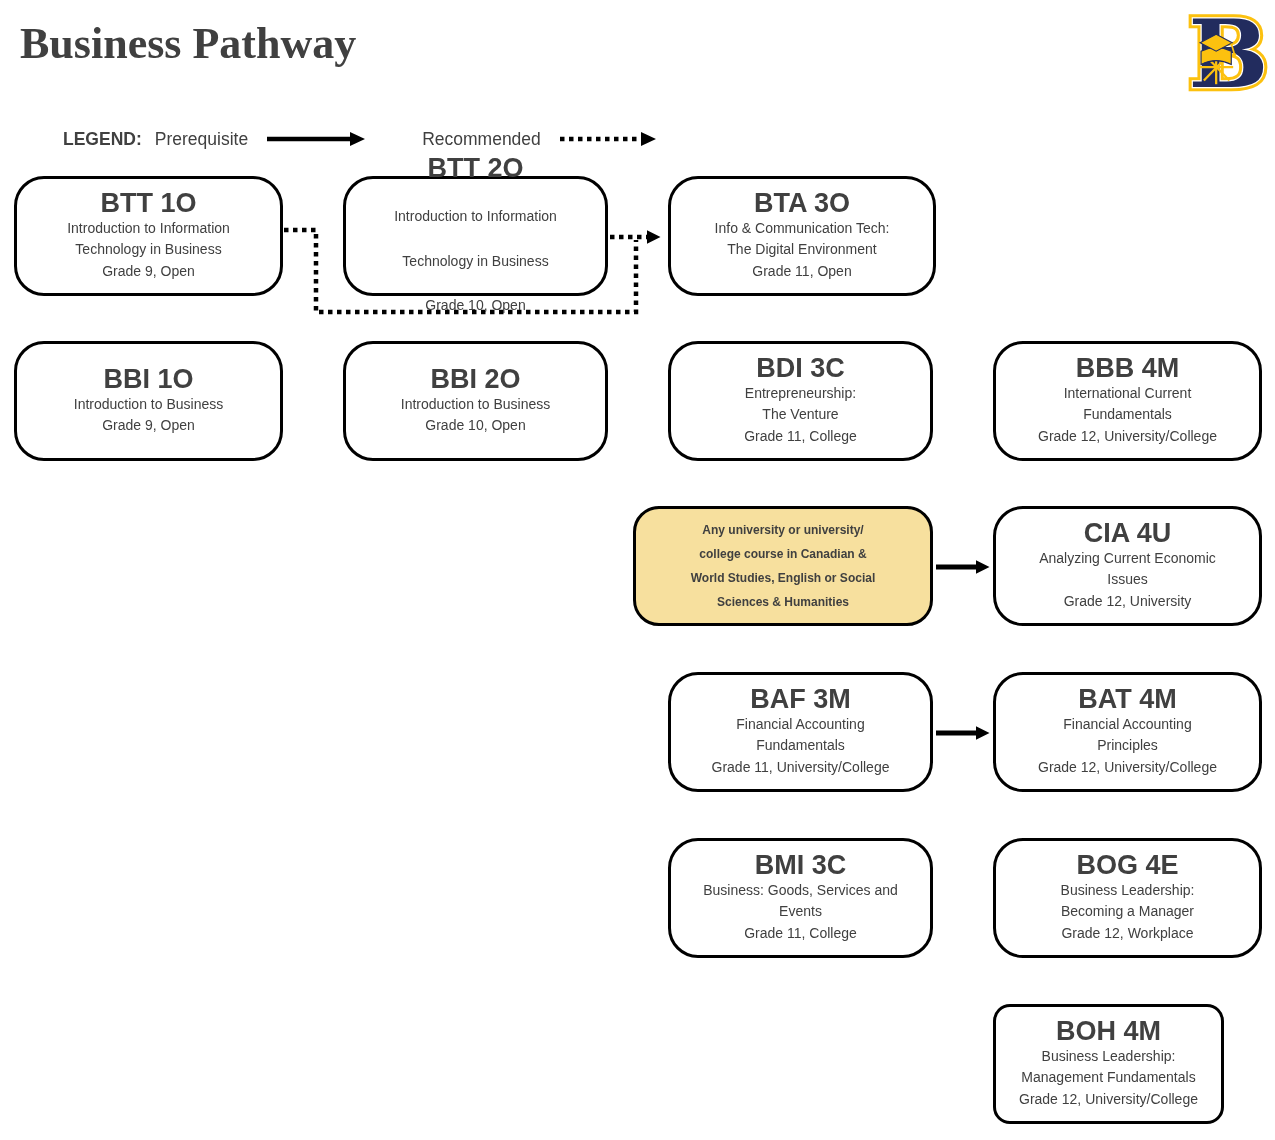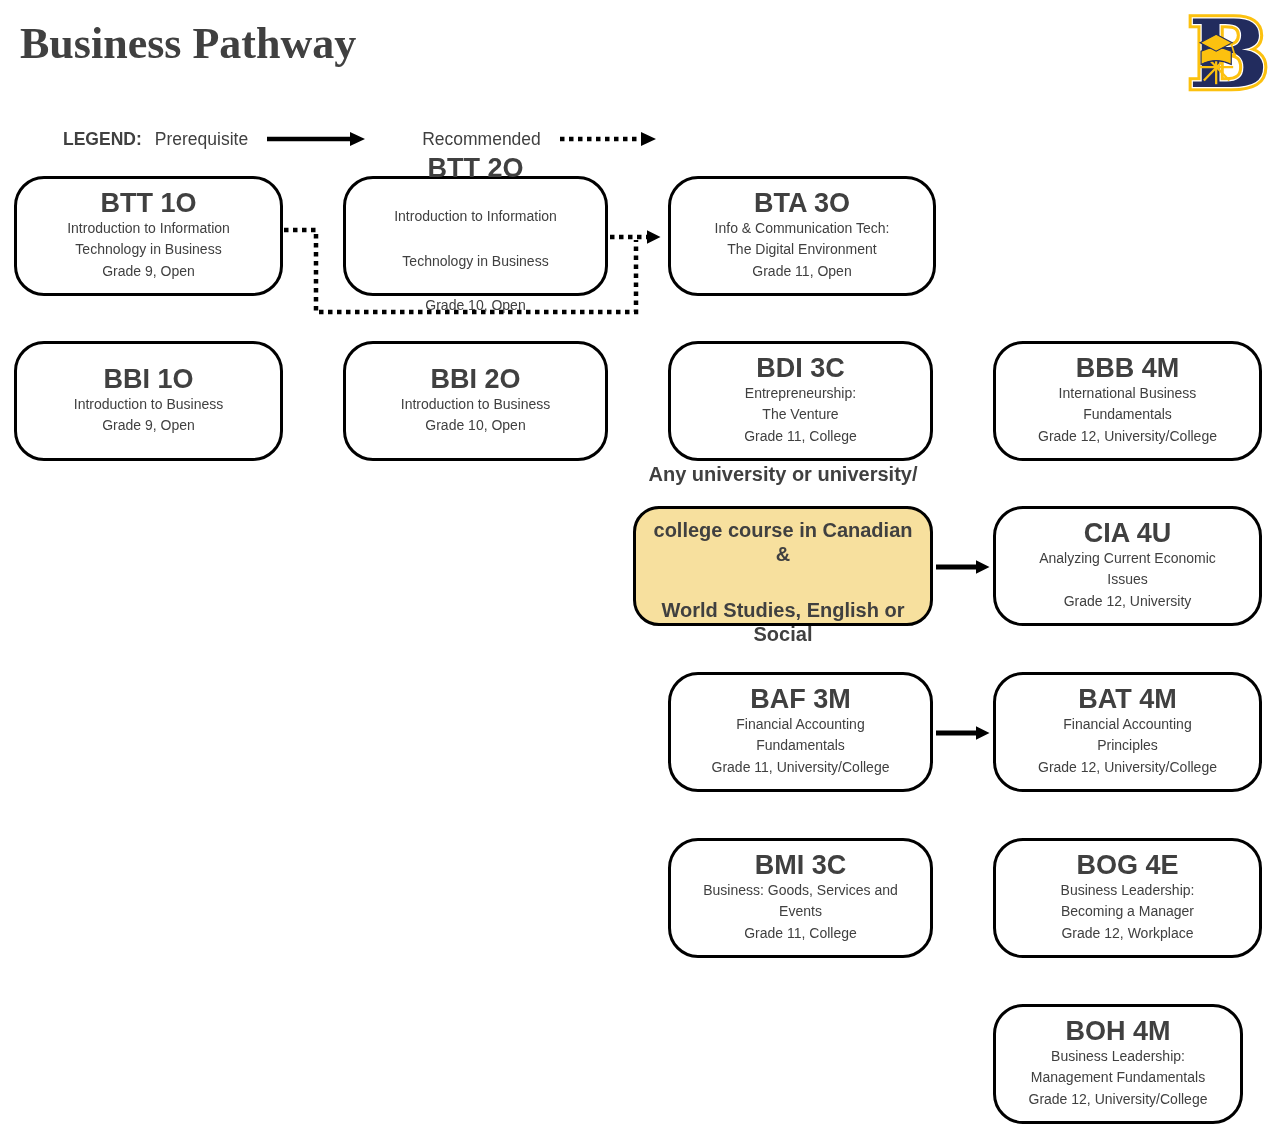--- a/index.html
+++ b/index.html
@@ -26,21 +26,21 @@
     position:absolute;box-sizing:border-box;height:120px;
     background:#ffffff;border:3.5px solid #000;border-radius:30px;
     display:flex;flex-direction:column;align-items:center;justify-content:center;
     text-align:center;padding:6px 8px;
   }
   .course .code{font-size:27px;font-weight:bold;line-height:26px;margin-bottom:2px;}
   .course .line{font-size:14px;line-height:21.5px;}
   .highlight{
     background:#F7E09E;font-weight:bold;border-radius:26px;
   }
-  .highlight .line{font-size:20px;line-height:24px;margin-top:32px;}
+  .highlight .line{font-size:12px;line-height:24px;}
   .logo{position:absolute;left:1185px;top:6px;}
 </style>
 </head>
 <body>
 
 <div class="canvas">
 
   <h1 class="page-title">Business Pathway</h1>
 
   <svg class="logo" width="85" height="96" viewBox="0 0 90 100">
@@ -118,21 +118,21 @@
     <div class="line">Grade 10, Open</div>
   </div>
   <div class="course" style="left:668px;top:341px;width:265px;">
     <div class="code">BDI 3C</div>
     <div class="line">Entrepreneurship:</div>
     <div class="line">The Venture</div>
     <div class="line">Grade 11, College</div>
   </div>
   <div class="course" style="left:993px;top:341px;width:269px;">
     <div class="code">BBB 4M</div>
-    <div class="line">International Business</div>
+    <div class="line">International Current</div>
     <div class="line">Fundamentals</div>
     <div class="line">Grade 12, University/College</div>
   </div>
 
   <div class="course highlight" style="left:633px;top:506px;width:300px;">
     <div class="line">Any university or university/</div>
     <div class="line">college course in Canadian &amp;</div>
     <div class="line">World Studies, English or Social</div>
     <div class="line">Sciences &amp; Humanities</div>
   </div>
@@ -162,20 +162,20 @@
     <div class="line">Events</div>
     <div class="line">Grade 11, College</div>
   </div>
   <div class="course" style="left:993px;top:838px;width:269px;">
     <div class="code">BOG 4E</div>
     <div class="line">Business Leadership:</div>
     <div class="line">Becoming a Manager</div>
     <div class="line">Grade 12, Workplace</div>
   </div>
 
-  <div class="course" style="left:993px;top:1004px;width:250px;">
+  <div class="course" style="left:993px;top:1004px;width:231px;border-radius:17px;">
     <div class="code">BOH 4M</div>
     <div class="line">Business Leadership:</div>
     <div class="line">Management Fundamentals</div>
     <div class="line">Grade 12, University/College</div>
   </div>
 
 </div>
 
 </body></html>

